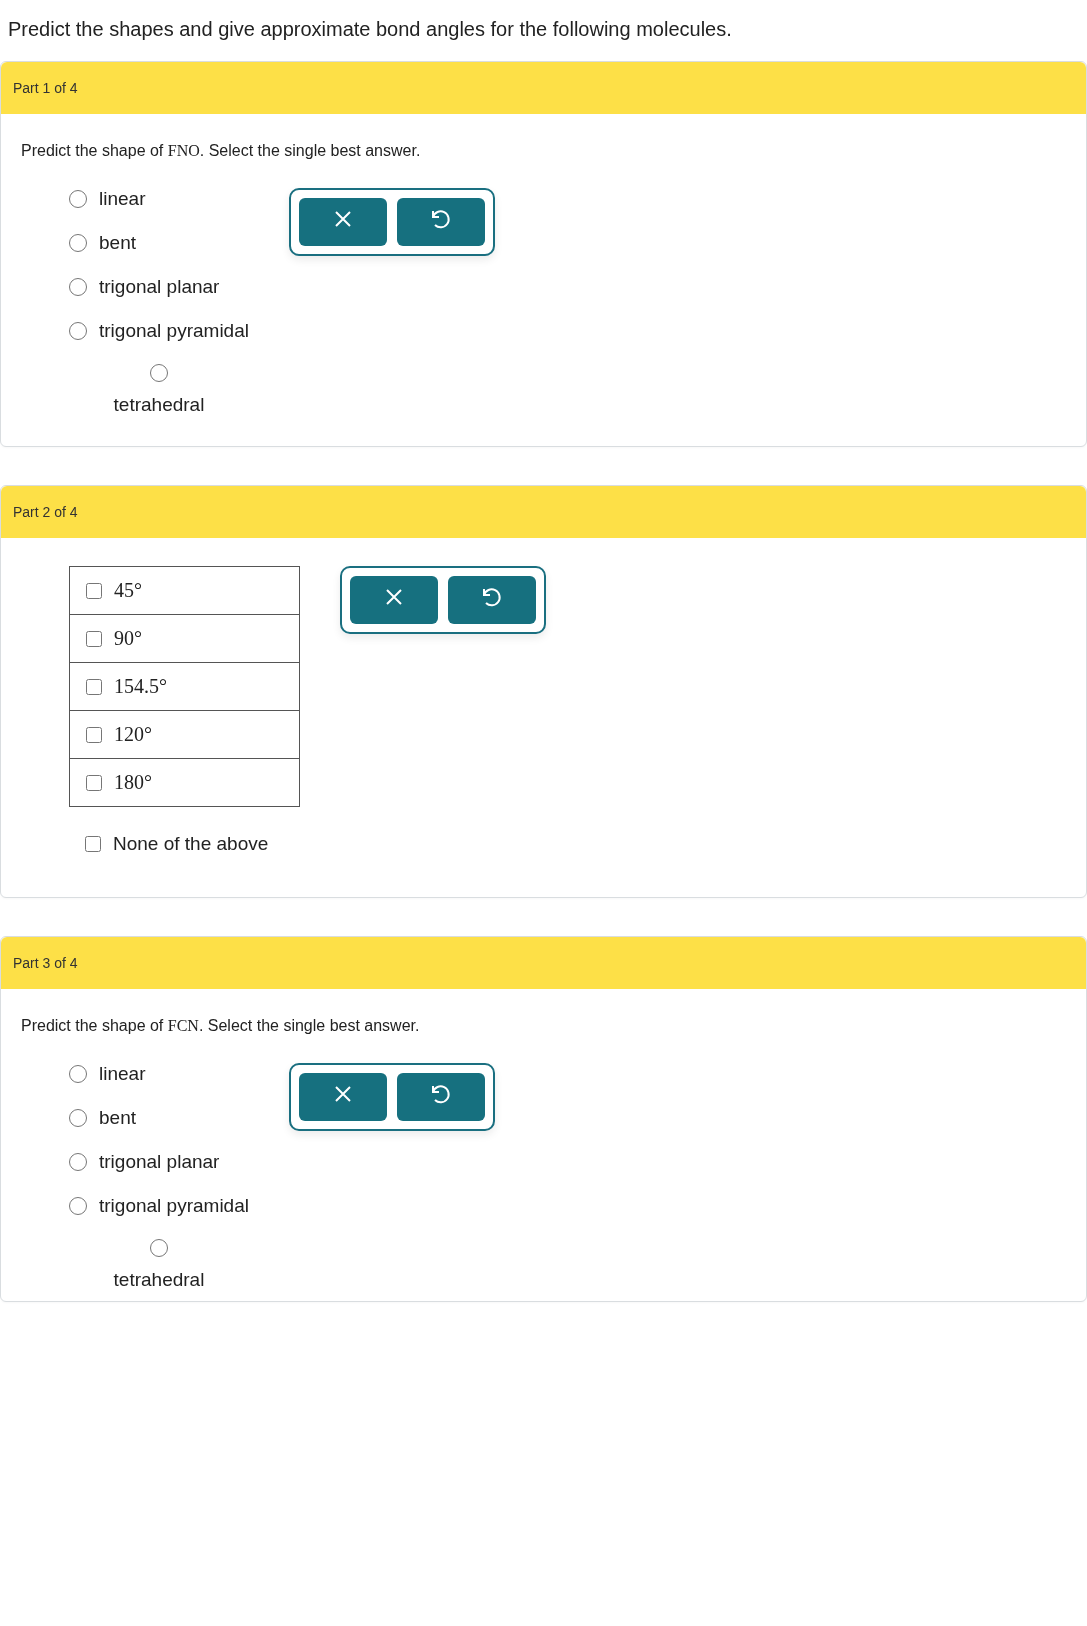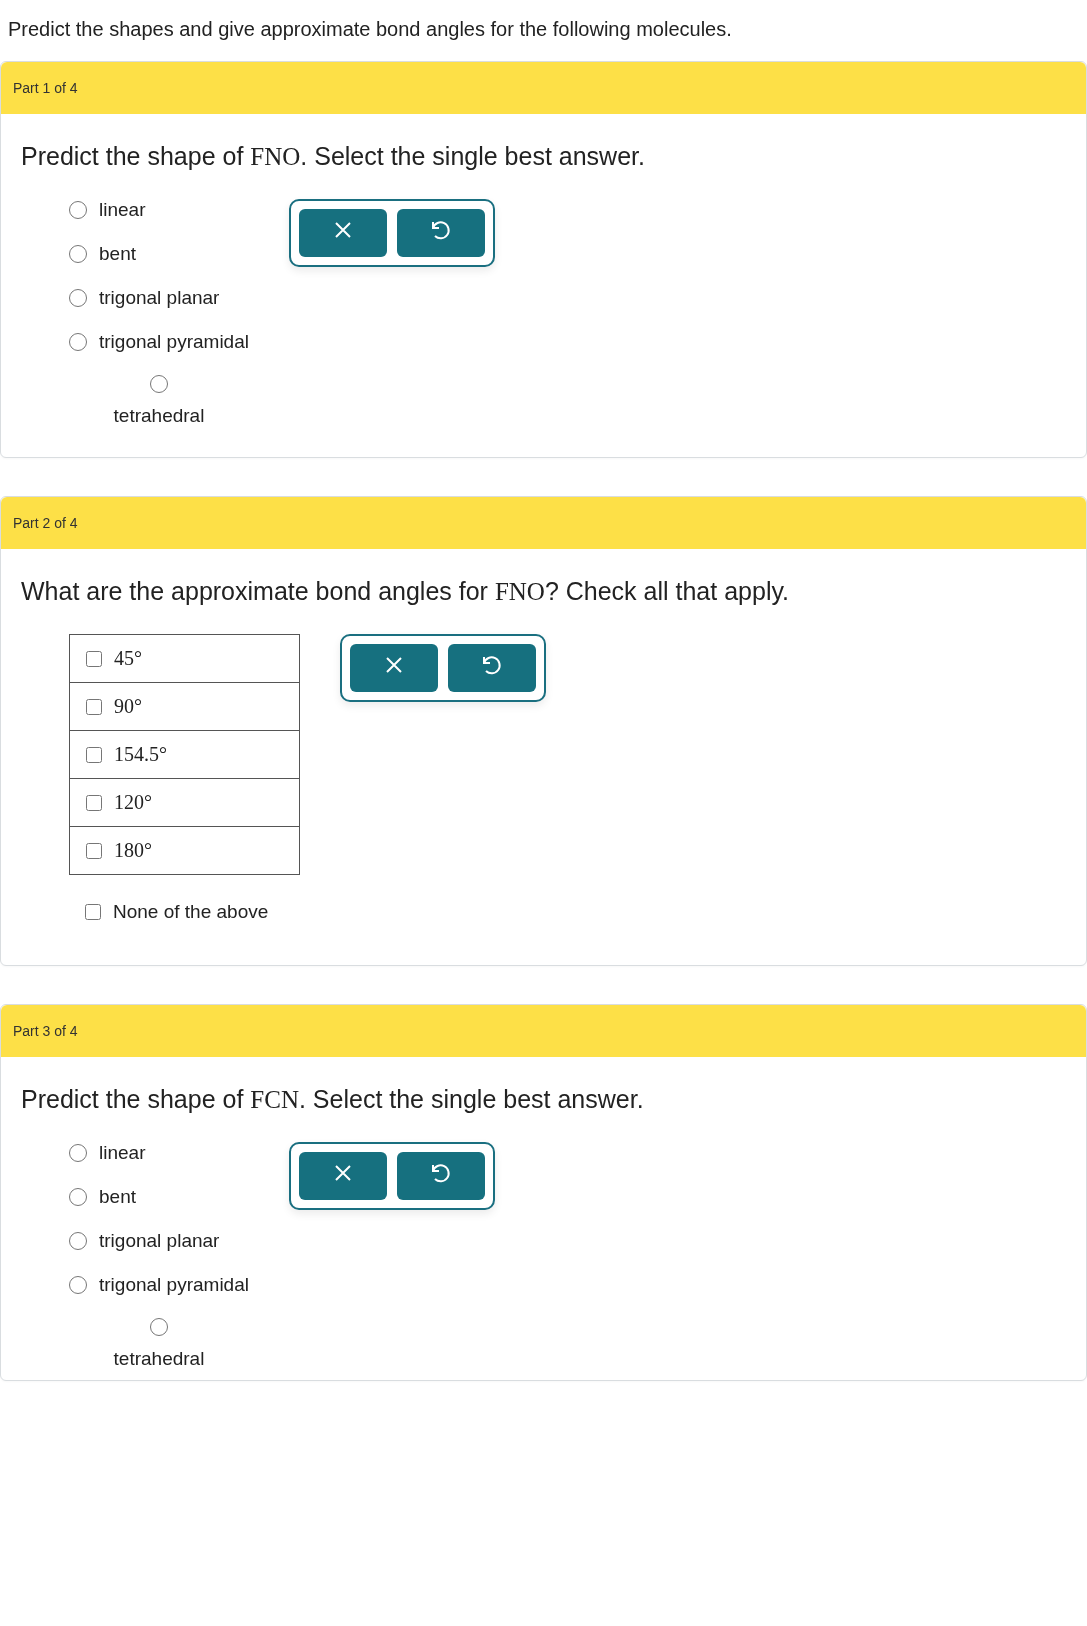--- a/index.html
+++ b/index.html
@@ -25,21 +25,21 @@
     background: #fde047;
     padding: 18px 12px;
     font-size: 14px;
     border-radius: 6px 6px 0 0;
     color: #333;
   }
   .part-body {
     padding: 28px 20px 30px 20px;
   }
   .question-text {
-    font-size: 25px;
+    font-size: 16px;
     margin-bottom: 28px;
     color: #222;
   }
   .question-text .chem {
     font-family: "Times New Roman", Times, serif;
   }
   .content-row {
     display: flex;
     align-items: flex-start;
     gap: 40px;
@@ -171,23 +171,20 @@
           </span>
         </button>
       </div>
     </div>
   </div>
 </div>
 
 <div class="part-card">
   <div class="part-header">Part 2 of 4</div>
   <div class="part-body">
-    <div class="question-text">
-      <span>What are the approximate bond angles for </span><span class="chem">FNO</span><span>? Check all that apply.</span>
-    </div>
     <div class="content-row">
       <div class="options-col">
         <table class="checkbox-table">
           <tbody>
               <tr>
                 <td>
             <label class="checkbox-row">
               <input type="checkbox" style="">
               <span>45°</span>
             </label>

